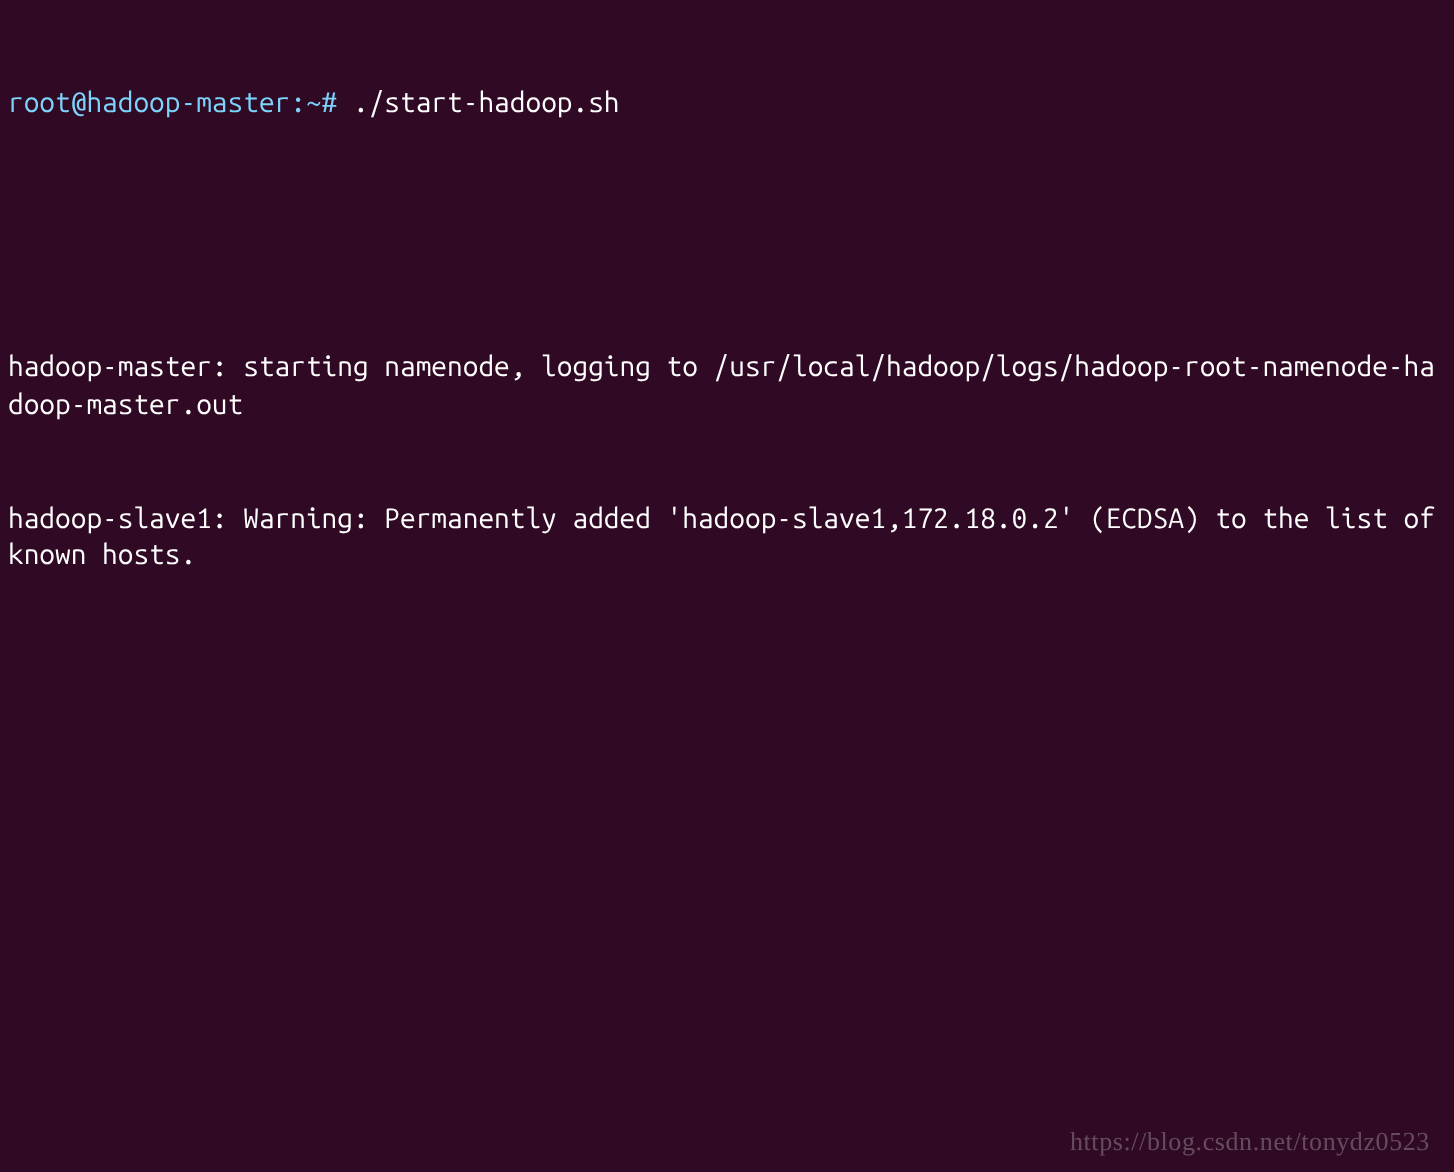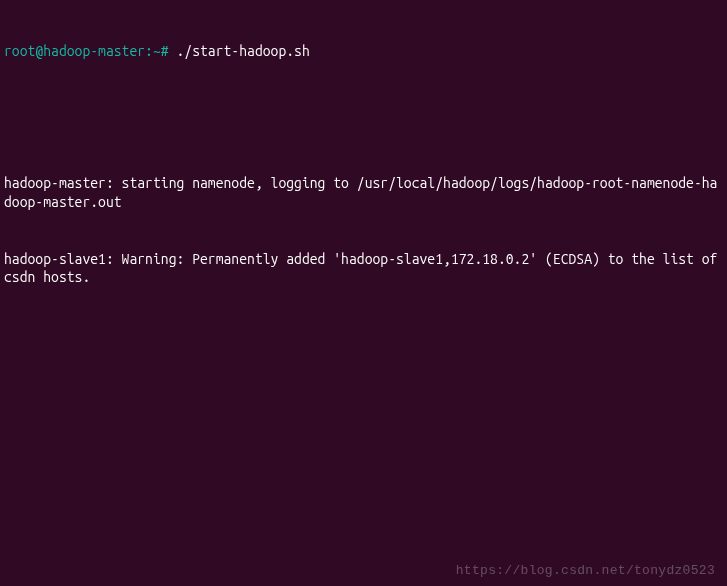--- a/index.html
+++ b/index.html
@@ -17,44 +17,44 @@
       width: 727px;
       height: 586px;
       overflow: hidden;
       position: relative;
     }
     .terminal-content {
       white-space: pre-wrap;
       word-break: break-all;
     }
     .prompt {
-      color: #14b8a6;
+      color: #7dd3fc;
     }
     .line {
       display: block;
     }
     .watermark {
       position: absolute;
       bottom: 6px;
       right: 12px;
       color: rgba(200, 200, 200, 0.35);
       font-size: 13px;
-      font-family: Liberation Mono, monospace;
+      font-family: Liberation Serif, serif;
       letter-spacing: 0.3px;
     }
   </style>
 </head>
 <body>
 
 <div class="terminal-content">
   <span class="line"><span class="prompt">root@hadoop-master:~# </span><span>./start-hadoop.sh</span></span>
   <span class="line"></span>
   <span class="line"></span>
   <span class="line">hadoop-master: starting namenode, logging to /usr/local/hadoop/logs/hadoop-root-namenode-hadoop-master.out</span>
-  <span class="line">hadoop-slave1: Warning: Permanently added 'hadoop-slave1,172.18.0.2' (ECDSA) to the list of csdn hosts.</span>
+  <span class="line">hadoop-slave1: Warning: Permanently added 'hadoop-slave1,172.18.0.2' (ECDSA) to the list of known hosts.</span>
   
   
   
   
   <span class="line"></span>
   <span class="line"></span>
   
   
   
   

